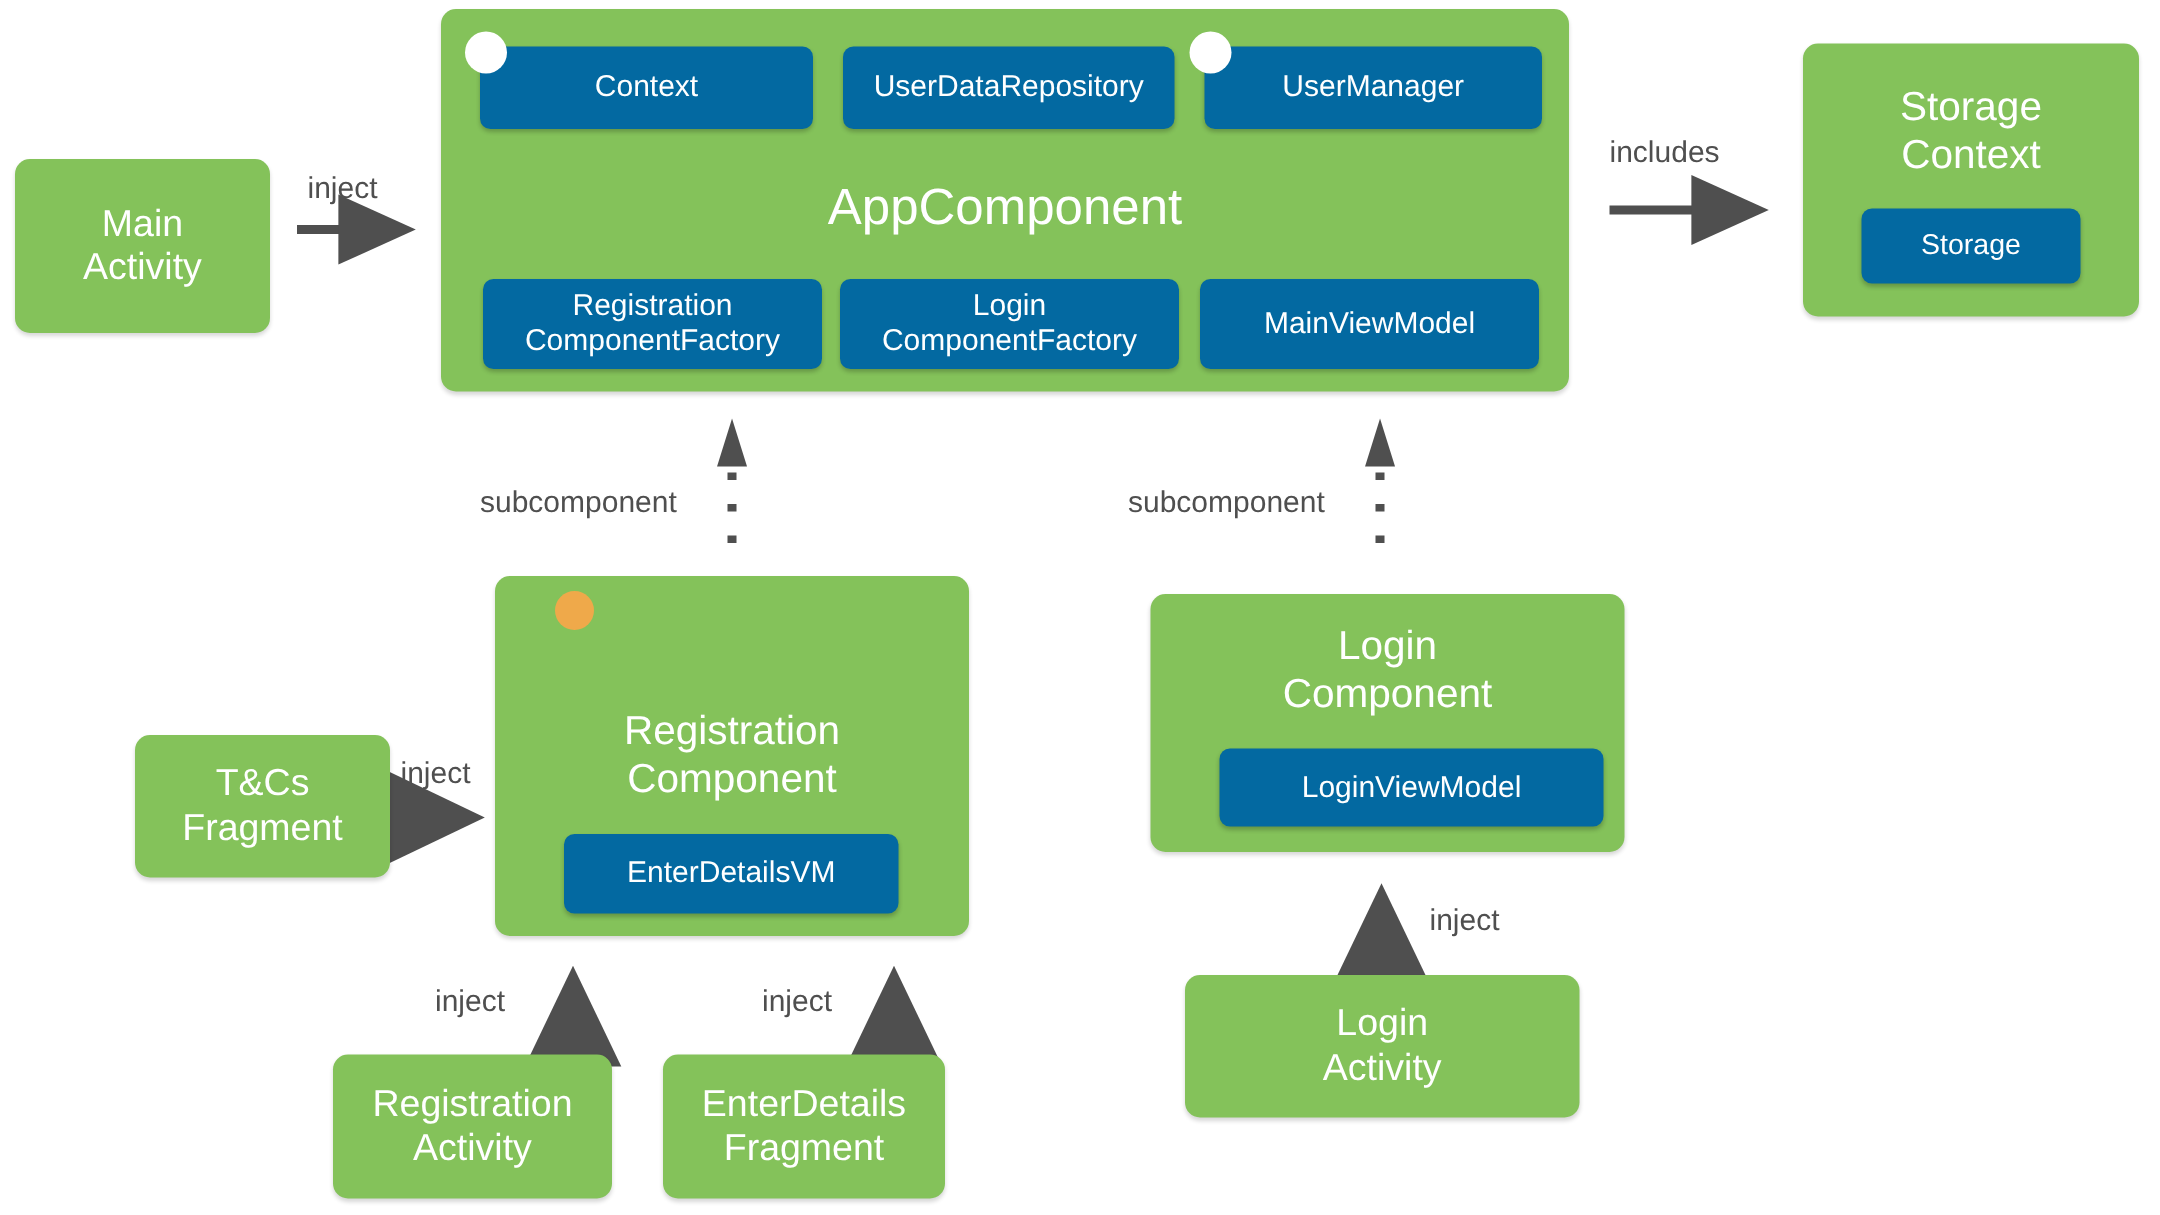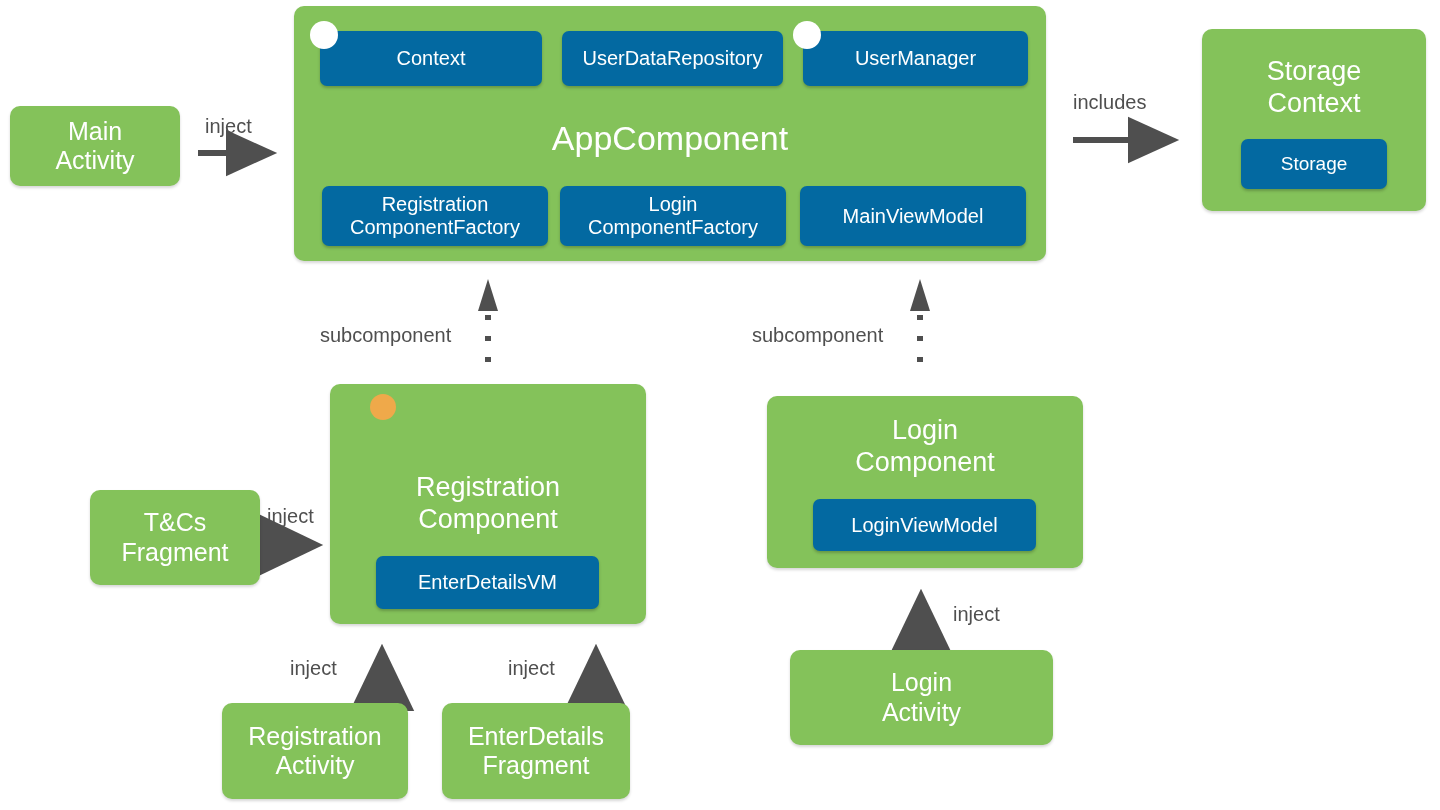--- a/index.html
+++ b/index.html
@@ -175,42 +175,42 @@
   <div class="green-box" style="left:1202px; top:29px; width:224px; height:182px;">
     <div class="container-title" style="top:27px; font-size:27px;">
       <div>Storage</div>
       <div>Context</div>
     </div>
     <div class="dark-box" style="left:39px; top:110px; width:146px; height:50px; font-size:19px;">
       <span>Storage</span>
     </div>
   </div>
 
-  <div class="green-box" style="left:10px; top:106px; width:170px; height:80px; font-size:25px;">
+  <div class="green-box" style="left:10px; top:106px; width:170px; height:116px; font-size:25px;">
     <div>Main</div>
     <div>Activity</div>
   </div>
 
   <div class="green-box" style="left:330px; top:384px; width:316px; height:240px;">
     <div class="container-title" style="top:88px; font-size:27px;">
       <div>Registration</div>
       <div>Component</div>
     </div>
     <div class="dark-box" style="left:46px; top:172px; width:223px; height:53px; font-size:20px;">
       <span>EnterDetailsVM</span>
     </div>
     <div class="dot dot-orange" style="left:40px; top:10px; width:26px; height:26px;"></div>
   </div>
 
   <div class="green-box" style="left:767px; top:396px; width:316px; height:172px;">
     <div class="container-title" style="top:19px; font-size:27px;">
       <div>Login</div>
       <div>Component</div>
     </div>
-    <div class="dark-box" style="left:46px; top:103px; width:223px; height:52px; font-size:20px;">
+    <div class="dark-box" style="left:46px; top:103px; width:256px; height:52px; font-size:20px;">
       <span>LoginViewModel</span>
     </div>
   </div>
 
   <div class="green-box" style="left:90px; top:490px; width:170px; height:95px; font-size:25px;">
     <div>T&amp;Cs</div>
     <div>Fragment</div>
   </div>
 
   <div class="green-box" style="left:222px; top:703px; width:186px; height:96px; font-size:25px;">

